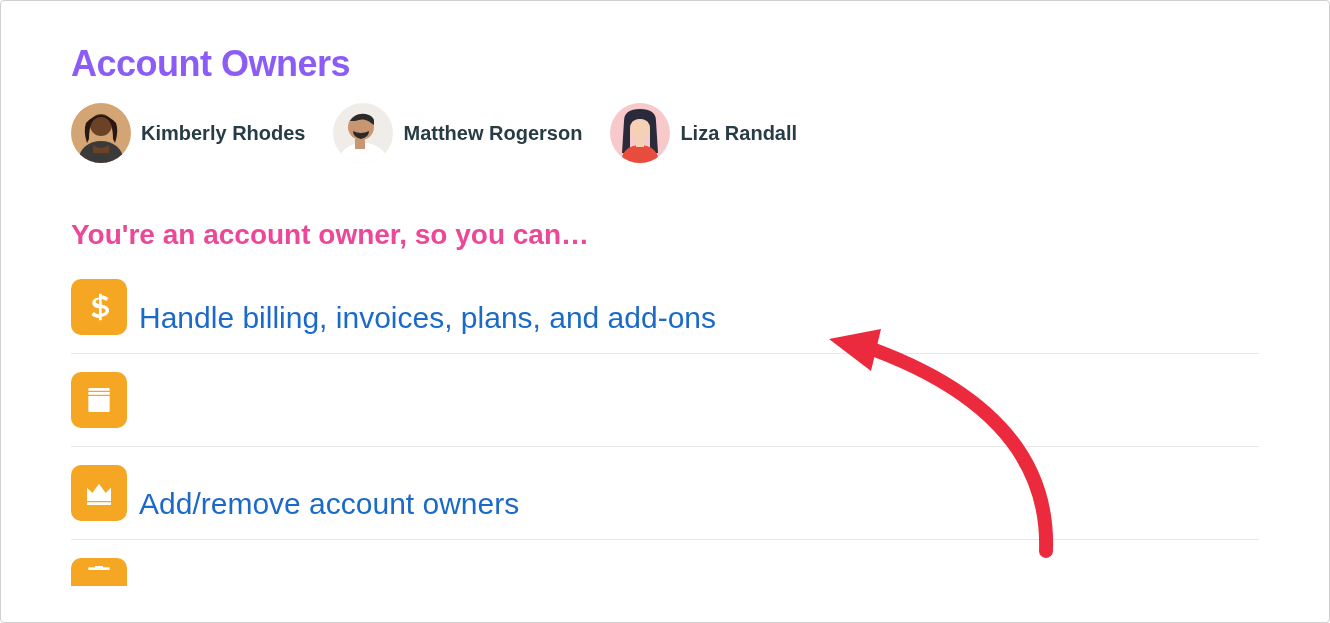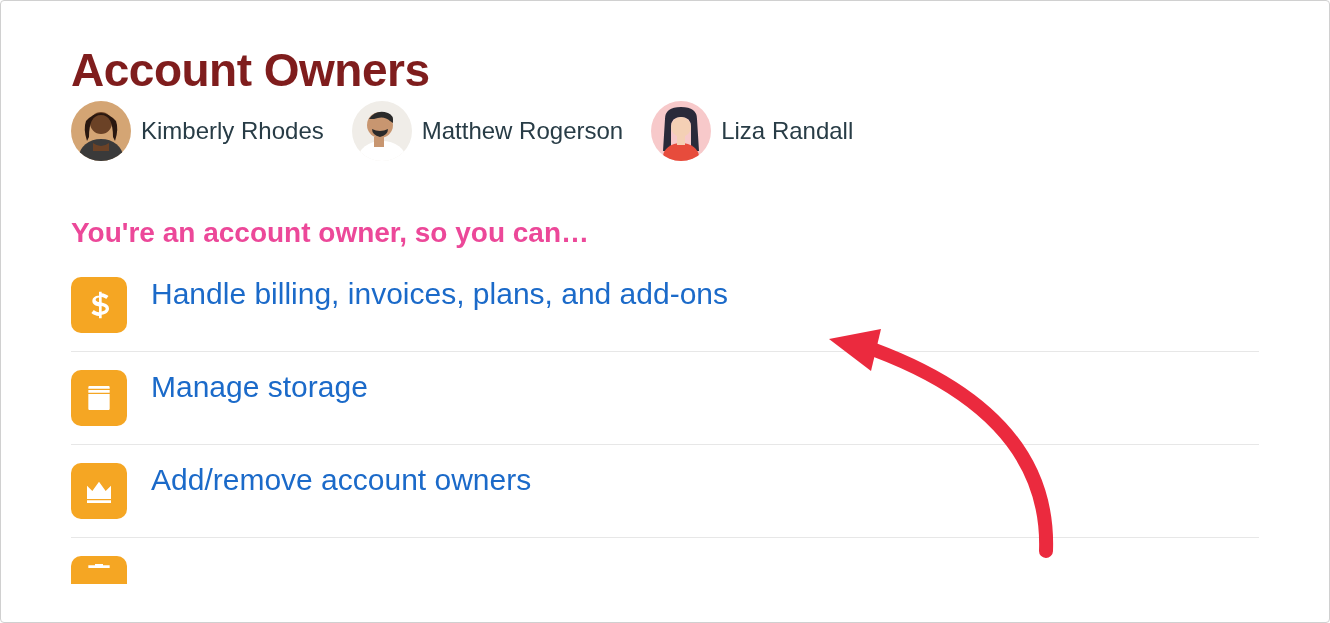--- a/index.html
+++ b/index.html
@@ -14,25 +14,25 @@
       height: 623px;
       overflow: hidden;
       position: relative;
       border: 1px solid #d0d0d0;
       border-radius: 4px;
     }
     .content {
       padding: 42px 70px 0 70px;
     }
     .page-title {
-      font-size: 46px;
+      font-size: 36px;
       font-weight: 800;
-      color: #7f1d1d;
+      color: #8b5cf6;
       letter-spacing: -0.5px;
-      margin-bottom: 4px;
+      margin-bottom: 18px;
     }
     .owners-row {
       display: flex;
       align-items: center;
       gap: 10px;
       flex-wrap: wrap;
     }
     .owner {
       display: flex;
       align-items: center;
@@ -46,38 +46,38 @@
       flex-shrink: 0;
       overflow: hidden;
       position: relative;
     }
     .avatar svg {
       width: 100%;
       height: 100%;
       display: block;
     }
     .owner-name {
-      font-size: 24px;
+      font-size: 20px;
       color: #283c46;
-      font-weight: 400;
+      font-weight: 700;
       text-align: right;
     }
     .subtitle {
       margin-top: 56px;
       font-size: 28px;
       font-weight: 700;
       color: #ec4899;
     }
     .action-list {
       margin-top: 28px;
     }
     .action-item {
       display: flex;
-      align-items: flex-start;
-      gap: 24px;
+      align-items: flex-end;
+      gap: 12px;
       padding: 18px 0;
       border-bottom: 1px solid #e7e7e7;
     }
     .action-item:first-child {
       padding-top: 0;
     }
     .action-item:last-child {
       border-bottom: none;
     }
     .action-icon {
@@ -168,21 +168,20 @@
       </div>
       <a class="action-link">Handle billing, invoices, plans, and add-ons</a>
     </div>
 
     <div class="action-item">
       <div class="action-icon">
         <svg viewBox="0 0 24 24">
           <path d="M4 6h16v2H4V6zm15-3H5c-.6 0-1 .4-1 1v1h16V4c0-.6-.4-1-1-1zM4 9v11c0 .6.4 1 1 1h14c.6 0 1-.4 1-1V9H4z"></path>
         </svg>
       </div>
-      <a class="action-link">Manage storage</a>
     </div>
 
     <div class="action-item">
       <div class="action-icon">
         <svg viewBox="0 0 24 24">
           <path d="M3 8l4 4 5-7 5 7 4-4v10H3V8zm0 11h18v2H3v-2z"></path>
         </svg>
       </div>
       <a class="action-link">Add/remove account owners</a>
     </div>

